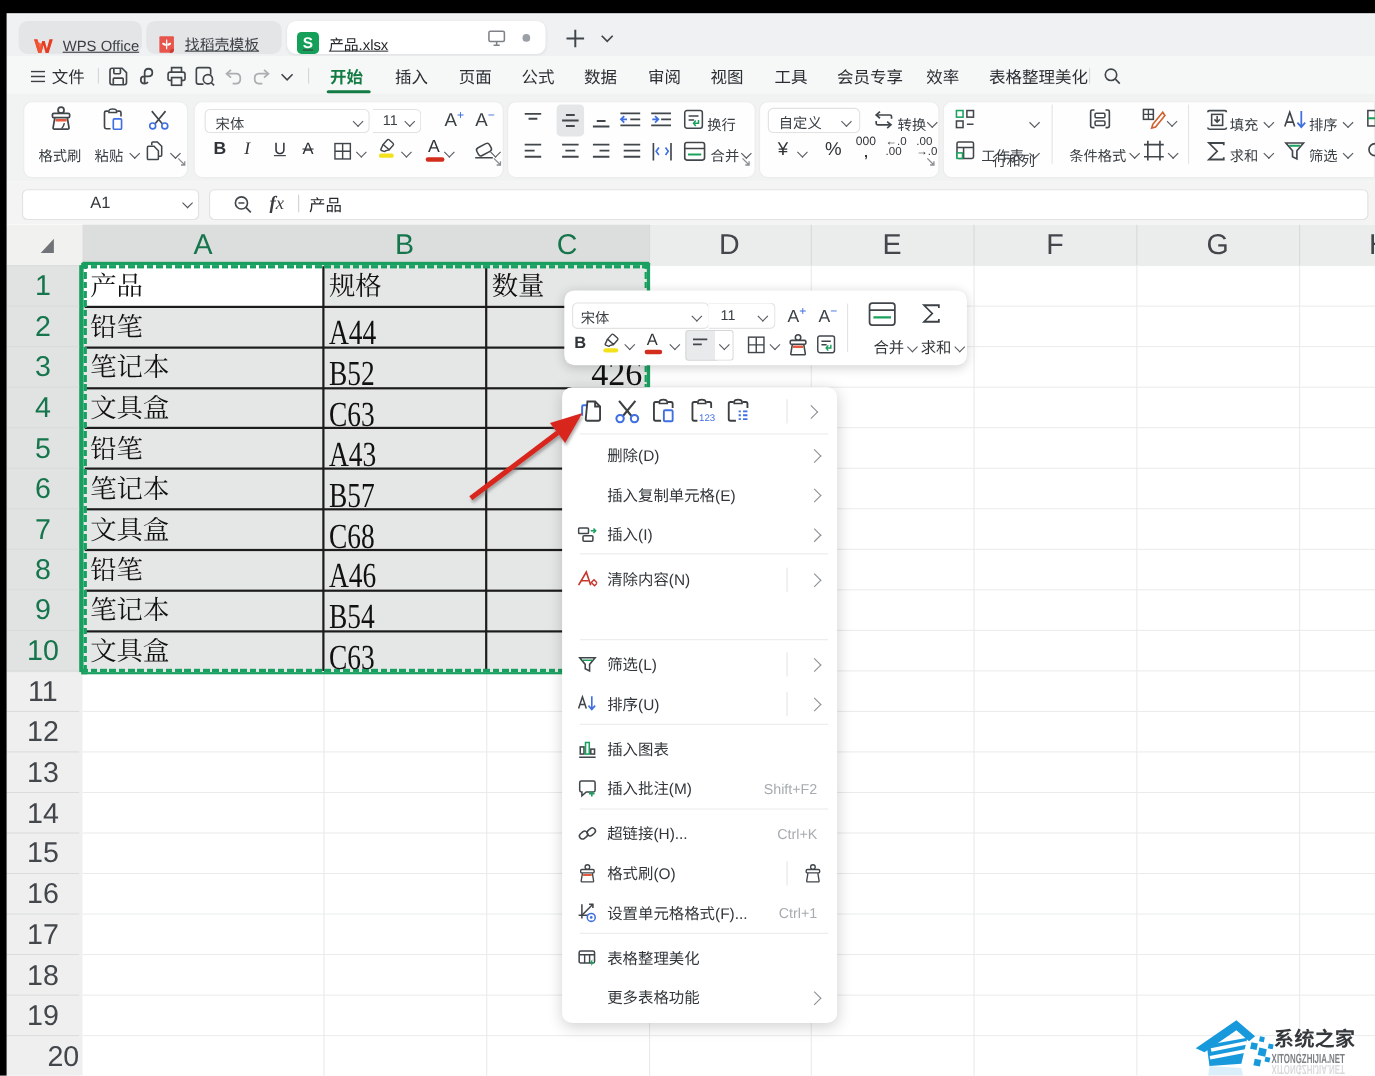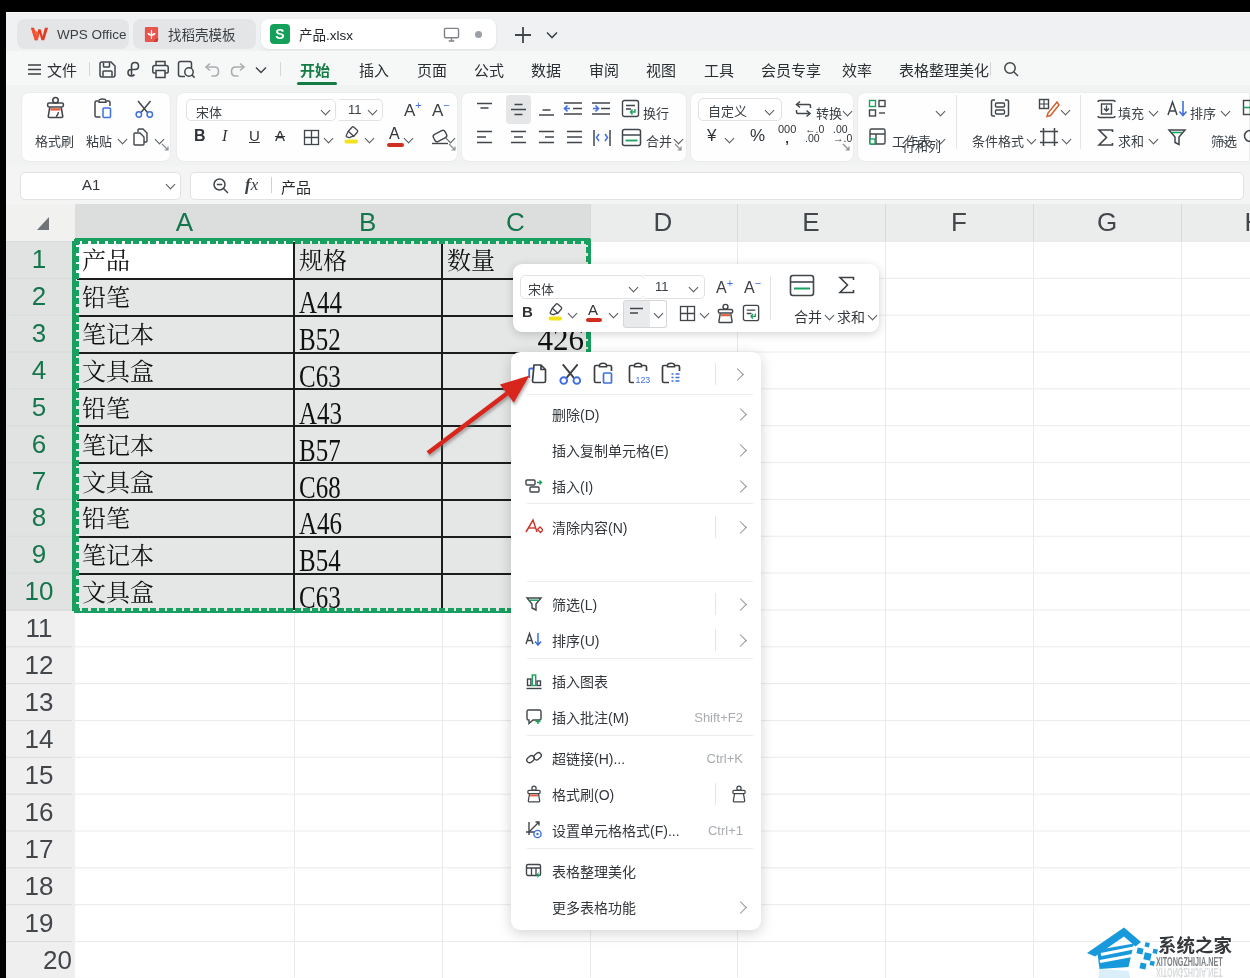--- a/index.html
+++ b/index.html
@@ -5,21 +5,21 @@
   html,body{margin:0;padding:0;}
   body{width:1250px;height:978px;overflow:hidden;position:relative;background:#fff;
        font-family:"Liberation Sans","Noto Sans CJK SC",sans-serif;}
   .abs{position:absolute;}
   
   #topblack{left:0;top:0;width:1250px;height:12px;background:#000;z-index:50;}
   #leftblack{left:0;top:0;width:6px;height:978px;background:#000;z-index:50;}
   
   #tabbar{left:6px;top:12px;width:1244px;height:39px;background:#eff1f2;border-top:1px solid #fbfbfb;box-sizing:border-box;}
   .pill{position:absolute;top:6px;height:30px;border-radius:8px;background:#e3e5e7;
-        display:flex;align-items:center;font-size:13.5px;color:#3b3f43;white-space:nowrap;}
+        display:flex;align-items:flex-end;font-size:13.5px;color:#3b3f43;white-space:nowrap;text-decoration:underline;}
   
   #menubar{left:6px;top:51px;width:1244px;height:34px;background:#f6f7f7;font-size:15px;color:#2b2f33;}
   #menubar .mi{position:absolute;top:8px;}
   
   #ribbon{left:6px;top:85px;width:1244px;height:80px;background:#f1f2f2;}
   .card{position:absolute;top:7px;height:70px;background:#fefefe;border-radius:8px;border:1px solid #ececec;box-sizing:border-box;}
   
   #fbar{left:6px;top:165px;width:1244px;height:39px;background:#f3f4f3;}
   .wbox{position:absolute;background:#fff;border:1px solid #e2e2e2;border-radius:5px;box-sizing:border-box;}
   
@@ -337,21 +337,21 @@
   <svg width="23" height="20" viewBox="0 0 23 20" style="position:absolute;left:1160px;top:14px;">
     <path d="M2 16 L6.5 3 L11 16 M3.5 12 h6" fill="none" stroke="#41464b" stroke-width="1.5"></path>
     <path d="M17 2 V16 M13.5 12.5 L17 16.5 L20.5 12.5" fill="none" stroke="#3f6fe0" stroke-width="1.6"></path>
   </svg>
   <div class="rlabel" style="left:1184px;top:18px;">排序</div>
     <div class="chev" style="left:1216px;top:23px;"></div>
   <svg width="20" height="19" viewBox="0 0 20 19" style="position:absolute;left:1161px;top:43px;">
     <path d="M2 2 H18 L12 9 V16.5 L8 14.5 V9 Z" fill="none" stroke="#41464b" stroke-width="1.5"></path>
     <path d="M5 4.5 h10" stroke="#1ba15e" stroke-width="1.6"></path>
   </svg>
-  <div class="rlabel" style="left:1184px;top:46px;margin-left:21px;">筛选</div>
+  <div class="rlabel" style="left:1184px;top:46px;">筛选</div>
     <div class="chev" style="left:1216px;top:51px;"></div>
   <svg width="19" height="19" viewBox="0 0 19 19" style="position:absolute;left:1236px;top:14px;">
     <rect x="1.5" y="1.5" width="14" height="14" fill="none" stroke="#41464b" stroke-width="1.4"></rect>
     <path d="M8.5 1.5 V15.5 M1.5 8.5 H15.5" stroke="#1ba15e" stroke-width="1.6"></path>
   </svg>
   <svg width="17" height="17" viewBox="0 0 17 17" style="position:absolute;left:1237px;top:44px;">
     <circle cx="7" cy="7" r="5.5" fill="none" stroke="#41464b" stroke-width="1.5"></circle>
     <path d="M11 11 L16 16" stroke="#41464b" stroke-width="1.5"></path>
   </svg>
 </div>

